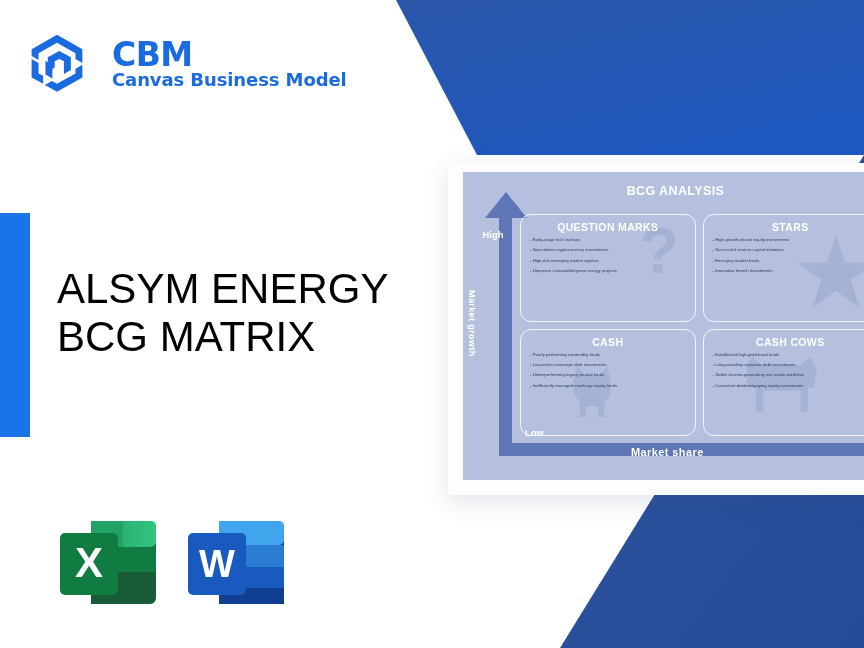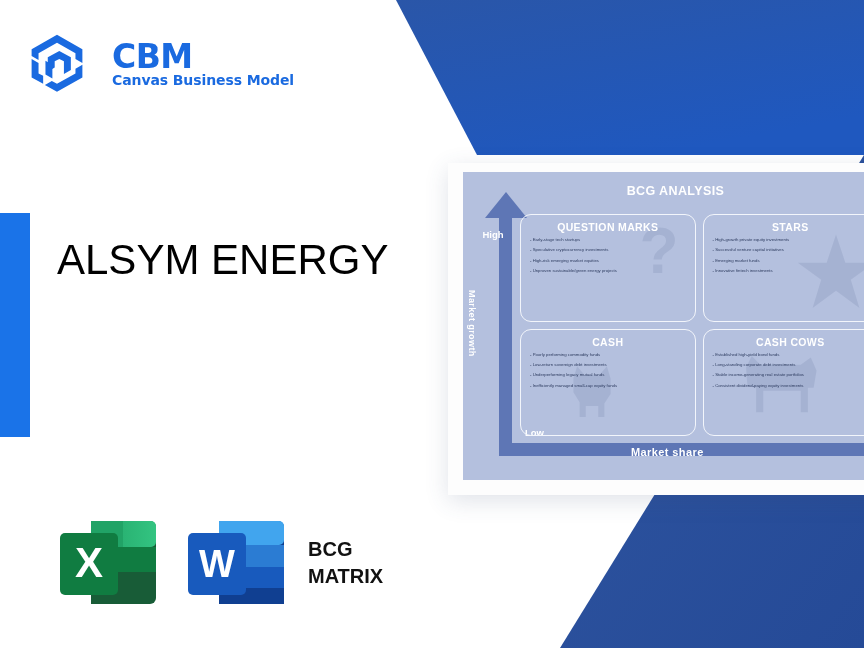--- a/index.html
+++ b/index.html
@@ -23,27 +23,27 @@
 
   
   .logo-wrap{position:absolute;left:28px;top:33px;display:flex;align-items:center;gap:26px;}
   .logo-mark{width:58px;height:60px;flex:0 0 auto;}
   .logo-text{display:flex;flex-direction:column;justify-content:center;line-height:1;}
   .logo-title{
     font-size:33px;font-weight:bold;color:#1a6ae0;letter-spacing:-0.5px;
     font-family:"DejaVu Sans", sans-serif;
   }
   .logo-sub{
-    font-size:14px;font-weight:bold;color:#1a6ae0;
+    font-size:18px;font-weight:bold;color:#1a6ae0;
     letter-spacing:-0.1px;font-family:"DejaVu Sans", sans-serif;
   }
 
   
   .main-title{
-    position:absolute;left:57px;top:236px;
+    position:absolute;left:57px;top:265px;
     font-size:42px;line-height:1.14;font-weight:normal;color:#000;
     letter-spacing:0px;
     font-family:"Liberation Sans", sans-serif;
   }
   .main-title div{white-space:nowrap;}
 
   
   .icon-row{position:absolute;left:58px;top:515px;display:flex;align-items:center;}
   .file-badge{position:relative;width:100px;height:95px;flex:0 0 auto;}
   .badge-word{margin-left:28px;}
@@ -160,20 +160,21 @@
       <path d="M30 48 L30 72 L42 79 L42 55 Z" fill="#1a6ae0"></path>
     </svg>
     <div class="logo-text">
       <div class="logo-title">CBM</div>
       <div class="logo-sub">Canvas Business Model</div>
     </div>
   </div>
 
   <div class="main-title">
     <div>ALSYM ENERGY</div>
+    <div>BCG MATRIX</div>
   </div>
 
   <div class="icon-row">
     <div class="file-badge">
       <svg viewBox="0 0 100 95" width="100" height="95">
         <defs>
           <linearGradient id="xlTop" x1="0" y1="0" x2="1" y2="0">
             <stop offset="0%" stop-color="#21a366"></stop>
               <stop offset="100%" stop-color="#33c481"></stop>
           </linearGradient>
@@ -195,24 +196,20 @@
         <rect x="33" y="6" width="65" height="24" rx="5" fill="#41a5ee"></rect>
         <rect x="33" y="6" width="30" height="24" fill="#41a5ee"></rect>
         <rect x="33" y="30" width="65" height="22" fill="#2b7cd3"></rect>
         <rect x="33" y="52" width="65" height="21" fill="#185abd"></rect>
         <rect x="33" y="73" width="65" height="16" fill="#103f91"></rect>
         <rect x="2" y="18" width="58" height="62" rx="5" fill="#185abd"></rect>
         <text x="31" y="62" font-family="Liberation Sans, sans-serif" font-size="38" font-weight="bold" fill="#ffffff" text-anchor="middle">W</text>
       </svg>
     </div>
 
-    <div class="fmt-label">
-      <div>BCG</div>
-      <div>MATRIX</div>
-    </div>
   </div>
 
   <div class="card">
     <div class="card-inner">
 
       <div class="card-head">BCG ANALYSIS</div>
 
       <div class="axis-v"></div>
       <div class="axis-v-arrow"></div>
       <div class="lbl-high-v">High</div>

